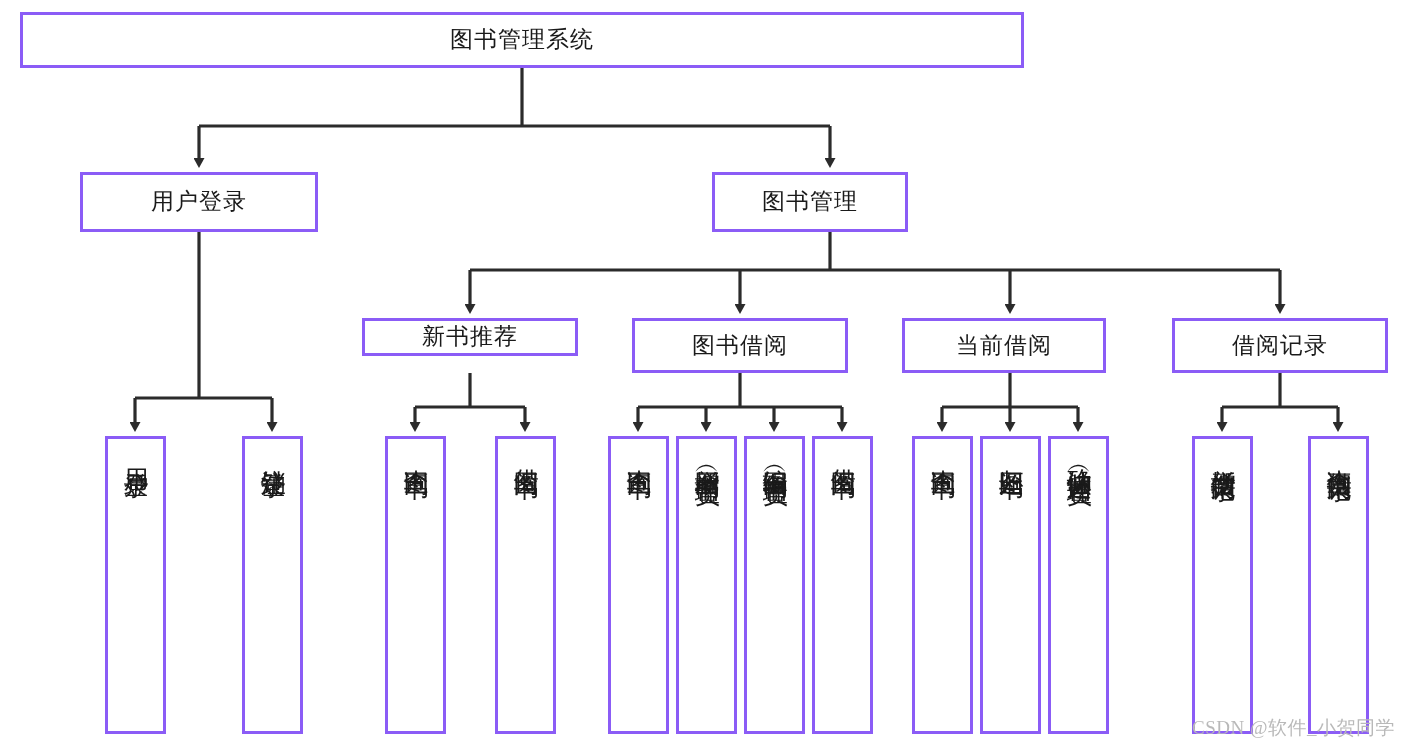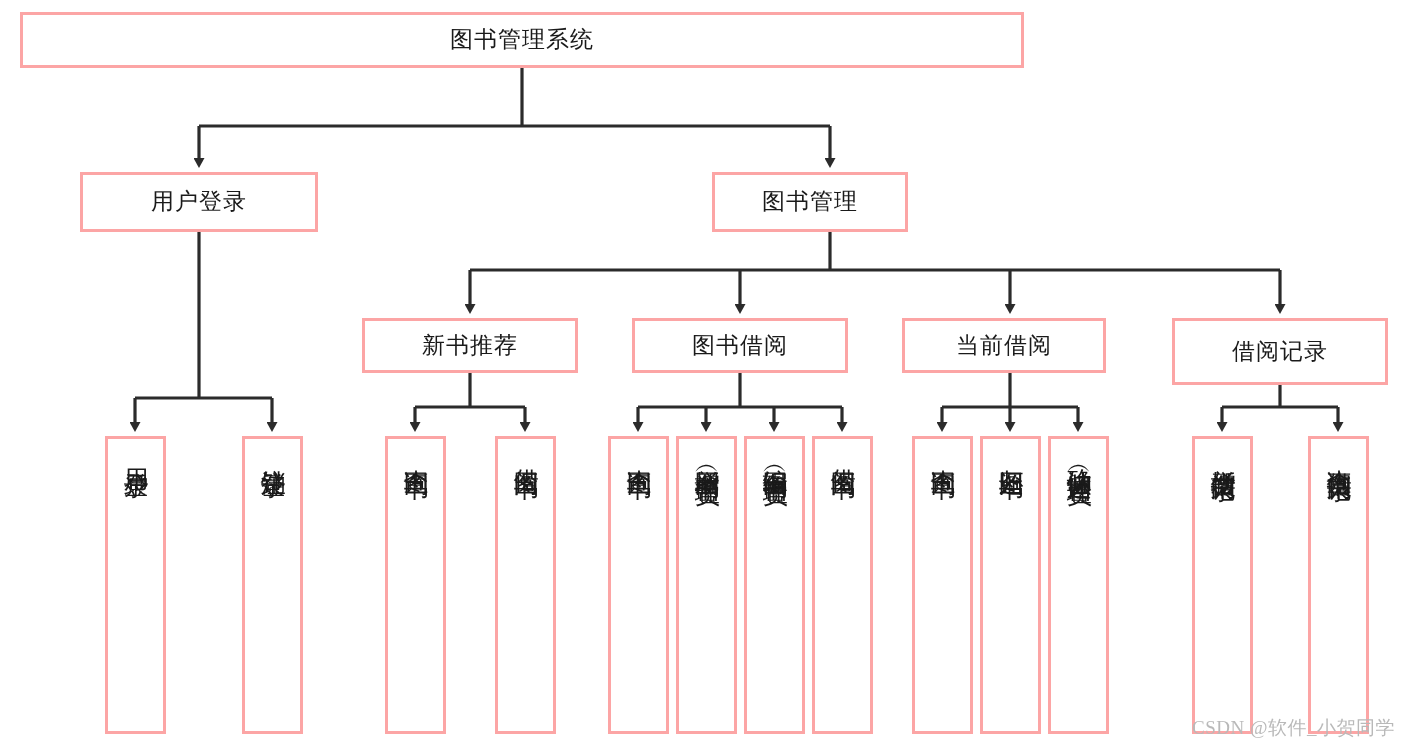--- a/index.html
+++ b/index.html
@@ -23,21 +23,21 @@
     left: 0;
     top: 0;
     width: 1405px;
     height: 747px;
     pointer-events: none;
   }
   .node {
     position: absolute;
     box-sizing: border-box;
     background: #ffffff;
-    border: 3px solid #fca5a5;
+    border: 3px solid #8b5cf6;
     display: flex;
     align-items: center;
     justify-content: center;
     color: #1a1a1a;
   }
   .node .label {
     display: block;
     text-align: center;
     white-space: nowrap;
     letter-spacing: 1px;
@@ -133,30 +133,30 @@
     <span class="label">图书管理系统</span>
   </div>
 
   <div class="node horiz" style="left:80px; top:172px; width:238px; height:60px;">
     <span class="label">用户登录</span>
   </div>
   <div class="node horiz" style="left:712px; top:172px; width:196px; height:60px;">
     <span class="label">图书管理</span>
   </div>
 
-  <div class="node horiz" style="left:362px; top:318px; width:216px; height:55px;">
+  <div class="node horiz" style="left:362px; top:318px; width:216px; height:38px;">
     <span class="label">新书推荐</span>
   </div>
   <div class="node horiz" style="left:632px; top:318px; width:216px; height:55px;">
     <span class="label">图书借阅</span>
   </div>
   <div class="node horiz" style="left:902px; top:318px; width:204px; height:55px;">
     <span class="label">当前借阅</span>
   </div>
-  <div class="node horiz" style="left:1172px; top:318px; width:216px; height:67px;">
+  <div class="node horiz" style="left:1172px; top:318px; width:216px; height:55px;">
     <span class="label">借阅记录</span>
   </div>
 
   <div class="node vert" style="left:105px; top:436px; width:61px; height:298px;">
     <span class="label">用户登录</span>
   </div>
   <div class="node vert" style="left:242px; top:436px; width:61px; height:298px;">
     <span class="label">注销登录</span>
   </div>
 

